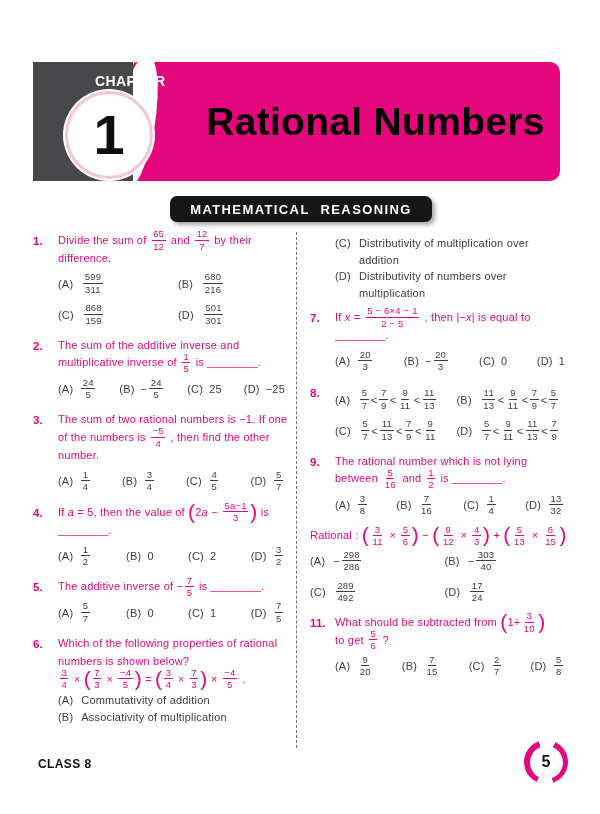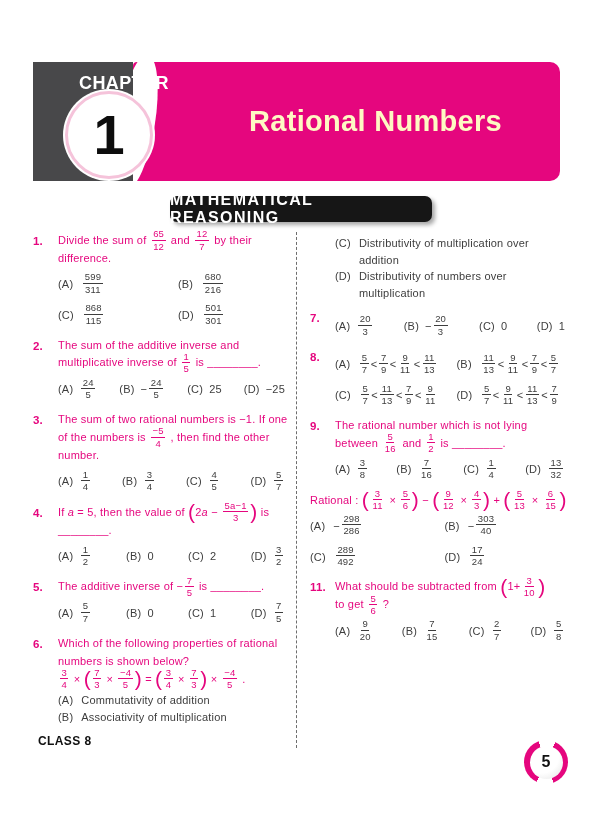--- a/index.html
+++ b/index.html
@@ -11,35 +11,35 @@
   }
   *{margin:0;padding:0;box-sizing:border-box;}
   html,body{background:#fff;}
   body{font-family:"Liberation Sans",sans-serif;}
   .page{position:relative;width:600px;height:814px;background:#ffffff;overflow:hidden;}
 
   
   .header-band{position:absolute;left:33px;top:62px;width:527px;height:119px;}
   .title-banner{position:absolute;left:100px;top:0;right:0;bottom:0;background:var(--magenta);
     border-radius:4px 10px 10px 4px;display:flex;align-items:center;justify-content:center;padding-left:58px;z-index:1;}
-  .title-text{color:#fef9c3;font-size:29px;font-weight:bold;letter-spacing:0.3px;}
+  .title-text{color:#000000;font-size:39px;font-weight:bold;letter-spacing:0.3px;}
   .banner-curve{position:absolute;left:86px;top:-8px;width:36px;height:136px;background:#fff;
     border-radius:50%;transform:rotate(9deg);z-index:2;}
   .chapter-box{position:absolute;left:0;top:0;width:100px;height:119px;background:var(--dark);z-index:3;}
-  .chapter-label{position:absolute;left:46px;top:11px;color:#fff;font-weight:bold;font-size:18px;letter-spacing:0.4px;z-index:5;}
+  .chapter-label{position:absolute;left:62px;top:11px;color:#fff;font-weight:bold;font-size:14px;letter-spacing:0.4px;z-index:5;}
   .chapter-circle{position:absolute;left:32px;top:29px;width:88px;height:88px;border-radius:50%;
     background:#fff;border:3px solid var(--ring-pink);box-shadow:0 0 0 2px #fff;z-index:4;
     display:flex;align-items:center;justify-content:center;}
   .chapter-circle span{font-size:56px;font-weight:bold;color:#0d0d0d;line-height:1;}
 
   
   .section-banner{position:absolute;left:170px;top:196px;width:262px;height:26px;background:var(--banner-black);
     border-radius:7px;display:flex;align-items:center;justify-content:center;
     box-shadow:3px 3px 4px rgba(0,0,0,0.35);}
-  .section-banner span{color:#fff;font-weight:bold;font-size:16px;letter-spacing:1.4px;word-spacing:6px;}
+  .section-banner span{color:#fff;font-weight:bold;font-size:13px;letter-spacing:1.4px;word-spacing:6px;}
 
   
   .columns{position:absolute;left:33px;top:232px;width:536px;display:flex;align-items:flex-start;}
   .col-left{width:256px;}
   .col-right{flex:1;border-left:1px dashed #6d6d6d;padding-left:13px;margin-left:7px;min-height:516px;}
 
   .question{display:flex;margin-bottom:8px;font-size:11px;letter-spacing:0.2px;}
   .qnum{width:25px;flex:none;font-weight:bold;color:var(--magenta);font-size:11.5px;line-height:1.6;}
   .qbody{flex:1;min-width:0;}
   .qtext{color:var(--magenta);line-height:1.62;}
@@ -56,21 +56,21 @@
 
   
   .frac{display:inline-flex;flex-direction:column;align-items:center;vertical-align:middle;
     font-size:9.5px;line-height:1.18;margin:-3px 2px;position:relative;top:-1px;}
   .fnum{border-bottom:1px solid currentColor;padding:0 1.5px;}
   .fden{padding:0 1.5px;}
   .bigp{font-size:21px;line-height:0;vertical-align:middle;position:relative;top:-1px;font-weight:normal;}
   .ivar{font-style:italic;}
 
   
-  .class-label{position:absolute;left:38px;top:734px;font-size:12px;font-weight:bold;color:#111;letter-spacing:0.4px;}
+  .class-label{position:absolute;left:38px;top:757px;font-size:12px;font-weight:bold;color:#111;letter-spacing:0.4px;}
   .page-badge{position:absolute;left:524px;top:740px;width:44px;height:44px;border-radius:50%;
     background:conic-gradient(from 205deg,var(--magenta) 0deg 135deg,transparent 135deg 180deg,var(--magenta) 180deg 315deg,transparent 315deg 360deg);
     display:flex;align-items:center;justify-content:center;}
   .page-badge-inner{width:33px;height:33px;border-radius:50%;
     background:radial-gradient(circle at 35% 30%,#ffffff 55%,#e2e2e2);
     display:flex;align-items:center;justify-content:center;font-size:16px;font-weight:bold;color:#111;}
 </style>
 </head>
 <body>
 
@@ -121,21 +121,21 @@
                     <span class="fnum">680</span>
                     <span class="fden">216</span>
                   </span>
                 </span>
               </div>
               <div class="opt">
                 <span class="olabel">(C)</span>
                 <span class="oval">
                   <span class="frac">
                     <span class="fnum">868</span>
-                    <span class="fden">115</span>
+                    <span class="fden">159</span>
                   </span>
                 </span>
               </div>
               <div class="opt">
                 <span class="olabel">(D)</span>
                 <span class="oval">
                   <span class="frac">
                     <span class="fnum">501</span>
                     <span class="fden">301</span>
                   </span>
@@ -362,20 +362,24 @@
               <div class="opt">
                 <span class="olabel">(D)</span>
                 <span class="oval"><span>Distributivity of numbers over multiplication</span></span>
               </div>
             </div>
           </div>
         </div>
         <div class="question">
           <span class="qnum">7.</span>
           <div class="qbody">
+            <div class="qtext"><span>If </span><span class="ivar">x</span><span> = </span><span class="frac">
+                <span class="fnum">5 − 6×4 − 1</span>
+                <span class="fden">2 − 5</span>
+              </span><span> , then |−</span><span class="ivar">x</span><span>| is equal to</span><br><span>________.</span></div>
             <div class="opts layout-row">
               <div class="opt">
                 <span class="olabel">(A)</span>
                 <span class="oval">
                   <span class="frac">
                     <span class="fnum">20</span>
                     <span class="fden">3</span>
                   </span>
                 </span>
               </div>

